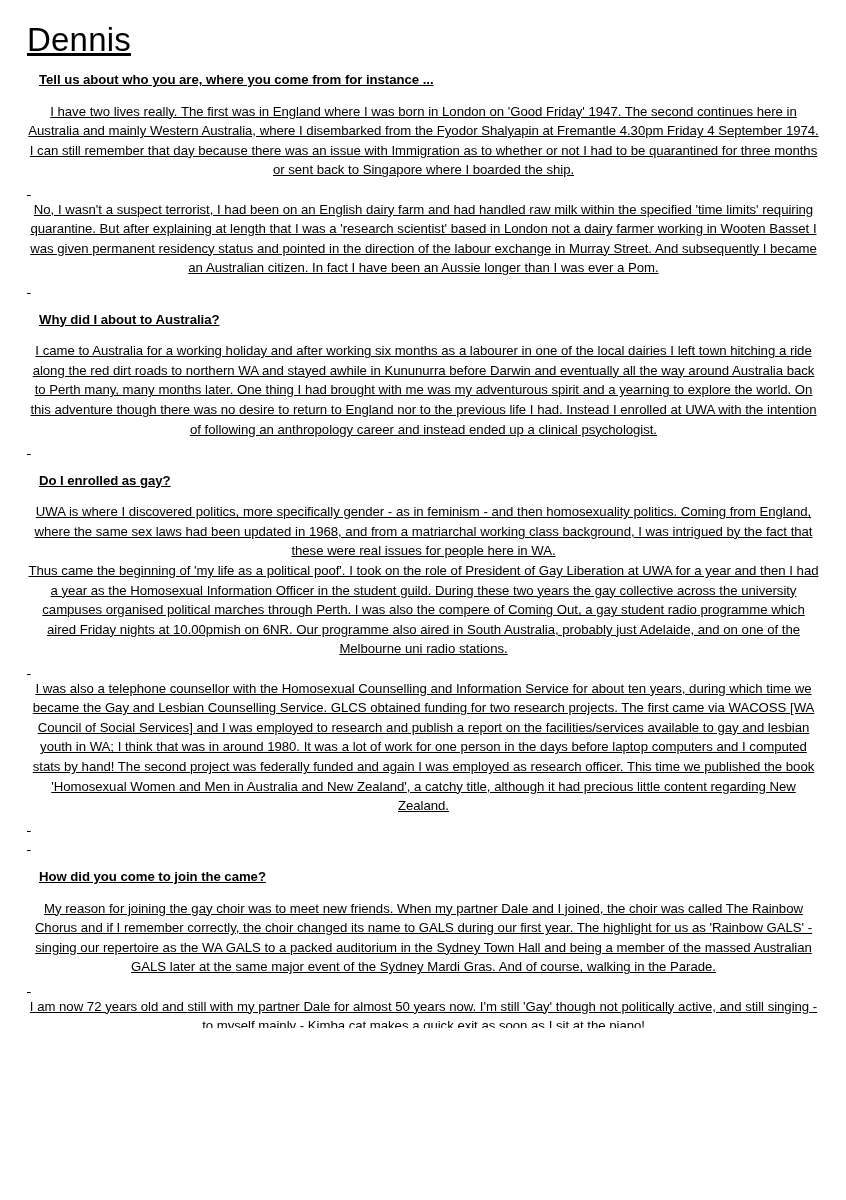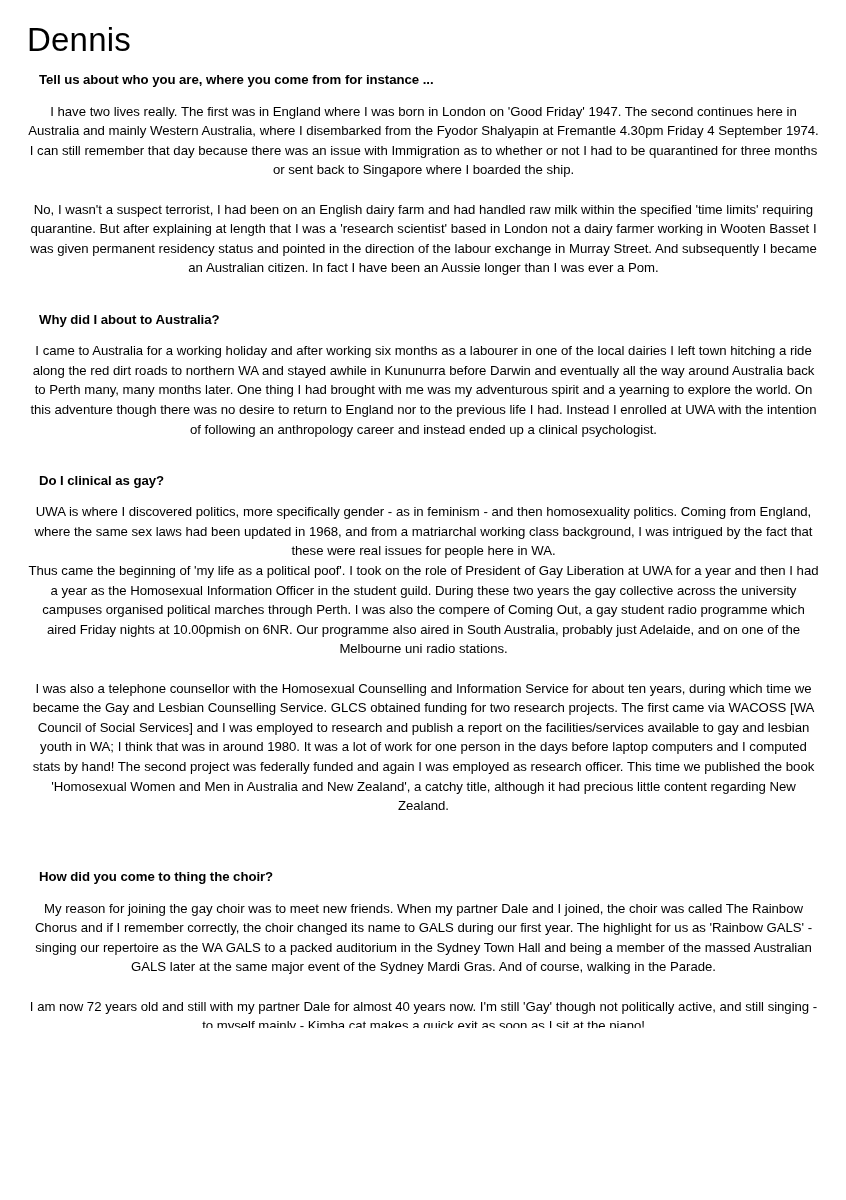--- a/index.html
+++ b/index.html
@@ -16,20 +16,21 @@
     -webkit-font-smoothing: none;
   }
   .page {
     position: relative;
     width: 846px;
     height: 1028px;
     background: #ffffff;
     box-sizing: border-box;
     padding: 22px 26px 0 27px;
     overflow: hidden;
+    text-decoration: underline;
   }
   .doc-title {
     font-size: 33px;
     font-weight: 400;
     line-height: 36px;
     letter-spacing: 0.2px;
     margin: 0 0 1px 0;
     white-space: pre;
   }
   .section {
@@ -74,30 +75,30 @@
   <div class="gap">&nbsp;</div>
 
   <div class="section">
     <p class="section-heading">Why did I about to Australia?</p>
     <p class="para">I came to Australia for a working holiday and after working six months as a labourer in one of the local dairies I left town hitching a ride along the red dirt roads to northern WA and stayed awhile in Kununurra before Darwin and eventually all the way around Australia back to Perth many, many months later. One thing I had brought with me was my adventurous spirit and a yearning to explore the world. On this adventure though there was no desire to return to England nor to the previous life I had. Instead I enrolled at UWA with the intention of following an anthropology career and instead ended up a clinical psychologist.</p>
   </div>
 
   <div class="gap">&nbsp;</div>
 
   <div class="section">
-    <p class="section-heading">Do I clinical as gay?</p>
+    <p class="section-heading">Do I enrolled as gay?</p>
     <p class="para">UWA is where I discovered politics, more specifically gender - as in feminism - and then homosexuality politics. Coming from England, where the same sex laws had been updated in 1968, and from a matriarchal working class background, I was intrigued by the fact that these were real issues for people here in WA.</p>
     <p class="para">Thus came the beginning of 'my life as a political poof'. I took on the role of President of Gay Liberation at UWA for a year and then I had a year as the Homosexual Information Officer in the student guild. During these two years the gay collective across the university campuses organised political marches through Perth. I was also the compere of Coming Out, a gay student radio programme which aired Friday nights at 10.00pmish on 6NR. Our programme also aired in South Australia, probably just Adelaide, and on one of the Melbourne uni radio stations.</p>
     <div class="gap">&nbsp;</div>
     <p class="para">I was also a telephone counsellor with the Homosexual Counselling and Information Service for about ten years, during which time we became the Gay and Lesbian Counselling Service. GLCS obtained funding for two research projects. The first came via WACOSS [WA Council of Social Services] and I was employed to research and publish a report on the facilities/services available to gay and lesbian youth in WA; I think that was in around 1980. It was a lot of work for one person in the days before laptop computers and I computed stats by hand! The second project was federally funded and again I was employed as research officer. This time we published the book 'Homosexual Women and Men in Australia and New Zealand', a catchy title, although it had precious little content regarding New Zealand.</p>
     <div class="gap">&nbsp;</div>
   </div>
 
   <div class="gap">&nbsp;</div>
 
   <div class="section">
-    <p class="section-heading">How did you come to thing the choir?</p>
+    <p class="section-heading">How did you come to join the came?</p>
     <p class="para">My reason for joining the gay choir was to meet new friends. When my partner Dale and I joined, the choir was called The Rainbow Chorus and if I remember correctly, the choir changed its name to GALS during our first year. The highlight for us as 'Rainbow GALS' - singing our repertoire as the WA GALS to a packed auditorium in the Sydney Town Hall and being a member of the massed Australian GALS later at the same major event of the Sydney Mardi Gras. And of course, walking in the Parade.</p>
     <div class="gap">&nbsp;</div>
-    <p class="para">I am now 72 years old and still with my partner Dale for almost 40 years now. I'm still 'Gay' though not politically active, and still singing - to myself mainly - Kimba cat makes a quick exit as soon as I sit at the piano!</p>
+    <p class="para">I am now 72 years old and still with my partner Dale for almost 50 years now. I'm still 'Gay' though not politically active, and still singing - to myself mainly - Kimba cat makes a quick exit as soon as I sit at the piano!</p>
   </div>
 
 </div>
 
 </body></html>

